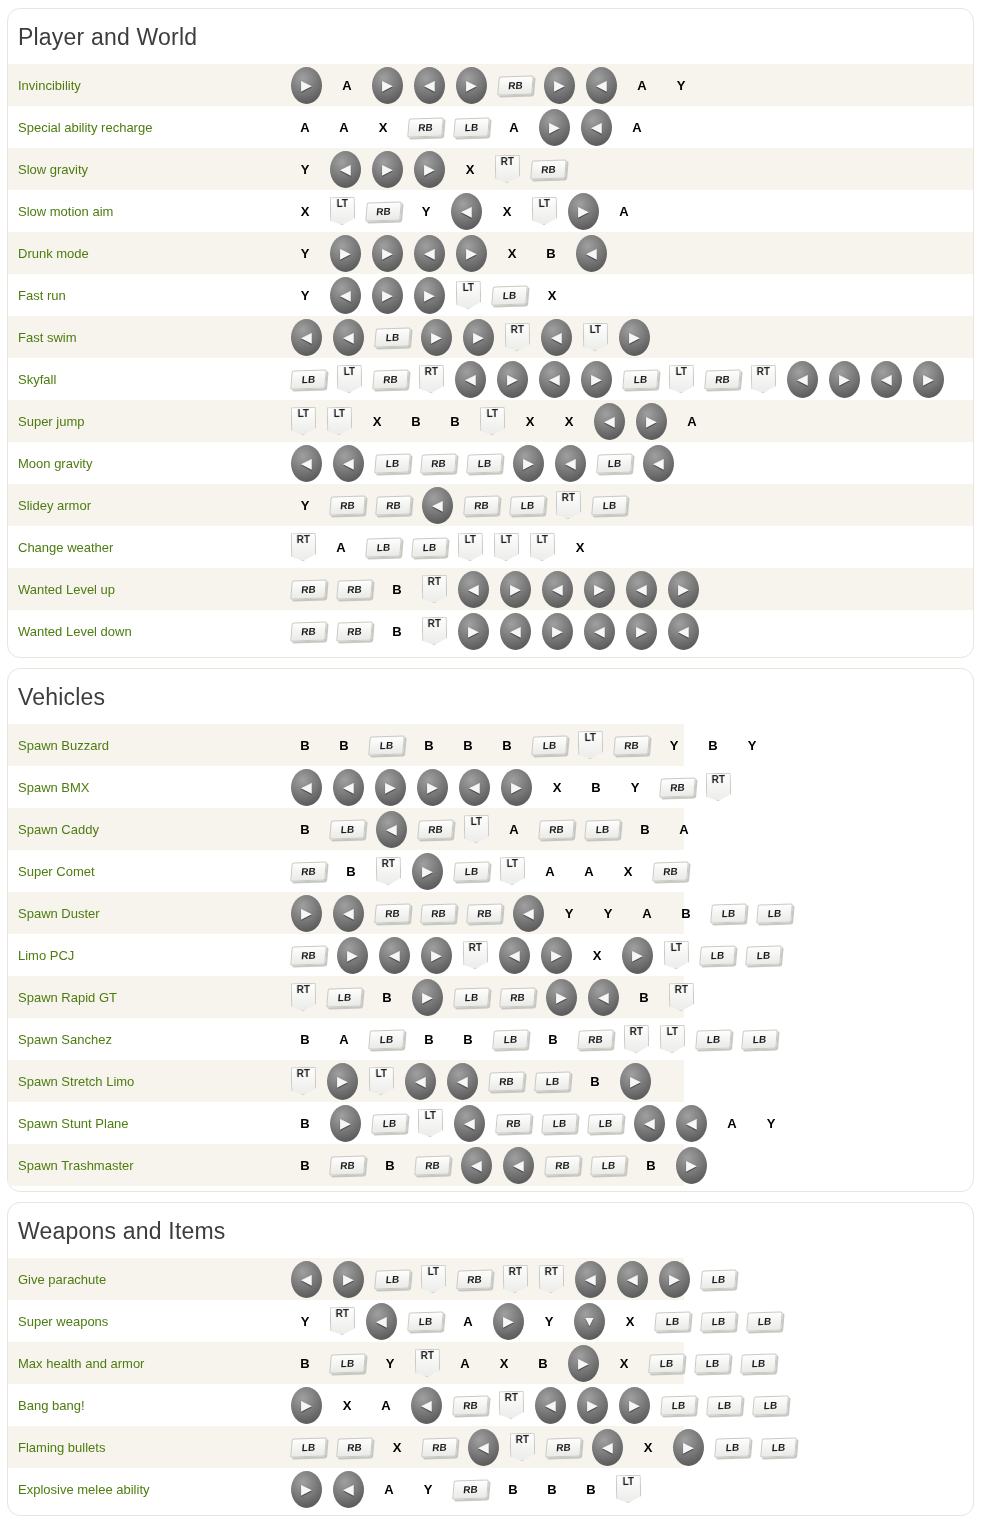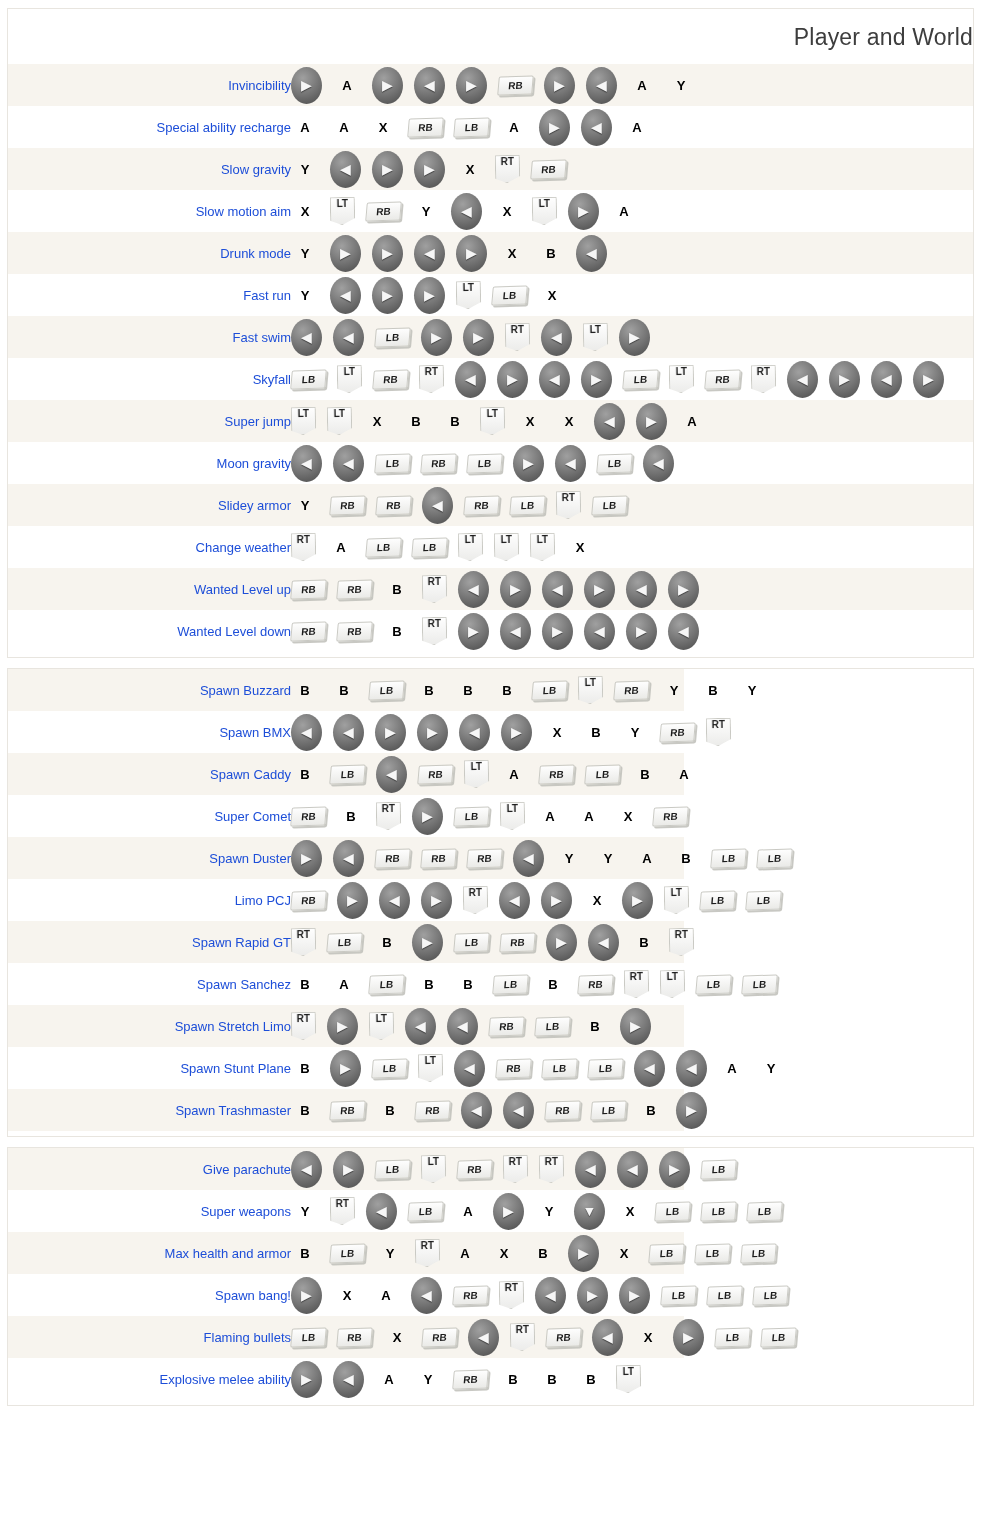--- a/index.html
+++ b/index.html
@@ -1,22 +1,22 @@
 <!DOCTYPE html>
 <html><head>
 <meta charset="utf-8">
 <style>
   html,body{margin:0;padding:0;background:#fff;}
   body{width:981px;font-family:"Liberation Sans",sans-serif;-webkit-font-smoothing:antialiased;}
-  .card{border:1px solid #e8e5df;border-radius:0;background:#fff;margin:8px 7px 10px 7px;padding-bottom:5px;text-align:right;}
+  .card{border:1px solid #e8e5df;border-radius:13px;background:#fff;margin:8px 7px 10px 7px;padding-bottom:5px;}
   .card-title{font-size:23px;font-weight:400;color:#3d3d3d;margin:0;padding:15px 0 13px 10px;letter-spacing:.2px;}
   .cheat-row{display:flex;align-items:center;height:42px;}
   .cheat-row.striped{background:#f7f4ee;}
   .card--narrow .cheat-row{width:676px;}
-  .cheat-name{flex:none;width:273px;padding-left:10px;font-size:13px;color:#1d4ed8;}
+  .cheat-name{flex:none;width:273px;padding-left:10px;font-size:13px;color:#4d7c0f;}
   .seq{display:flex;align-items:center;gap:11px;}
   .k{flex:none;display:flex;align-items:center;justify-content:center;box-sizing:border-box;user-select:none;}
   .k-dpad{width:31px;height:37px;border-radius:50%;
     background:radial-gradient(circle at 38% 30%, #a0a0a0, #717171 55%, #494949 100%);
     color:#f6f6f6;font-size:14px;line-height:1;text-shadow:0 1px 1px rgba(0,0,0,.55);}
   .k-face{width:28px;height:34px;border-radius:50%;font-weight:700;font-size:13px;line-height:1;}
   .k-bumper{width:35px;height:19px;background:linear-gradient(180deg,#fefefe,#eaeae7);
     border:1px solid #c9c9c3;border-radius:2px;font-size:10px;font-weight:700;color:#1c1c1c;
     transform:rotate(-2deg) skewX(-7deg);box-shadow:2px 2px 0 rgba(190,190,184,.85);}
   .k-trigger{width:25px;height:28px;background:linear-gradient(180deg,#fefefe,#ececea);
@@ -228,20 +228,21 @@
             <span class="k k-dpad">▶</span>
             <span class="k k-dpad">◀</span>
             <span class="k k-dpad">▶</span>
             <span class="k k-dpad">◀</span>
             <span class="k k-dpad">▶</span>
             <span class="k k-dpad">◀</span>
           </span>
         </div>
       </section>
       <section class="card card--narrow">
+        <h2 class="card-title">Vehicles</h2>
         <div class="cheat-row striped">
           <span class="cheat-name">Spawn Buzzard</span>
           <span class="seq">
             <span class="k k-face B">B</span>
             <span class="k k-face B">B</span>
             <span class="k k-bumper">LB</span>
             <span class="k k-face B">B</span>
             <span class="k k-face B">B</span>
             <span class="k k-face B">B</span>
             <span class="k k-bumper">LB</span>
@@ -405,20 +406,21 @@
             <span class="k k-dpad">◀</span>
             <span class="k k-dpad">◀</span>
             <span class="k k-bumper">RB</span>
             <span class="k k-bumper">LB</span>
             <span class="k k-face B">B</span>
             <span class="k k-dpad">▶</span>
           </span>
         </div>
       </section>
       <section class="card card--narrow">
+        <h2 class="card-title">Weapons and Items</h2>
         <div class="cheat-row striped">
           <span class="cheat-name">Give parachute</span>
           <span class="seq">
             <span class="k k-dpad">◀</span>
             <span class="k k-dpad">▶</span>
             <span class="k k-bumper">LB</span>
             <span class="k k-trigger">LT</span>
             <span class="k k-bumper">RB</span>
             <span class="k k-trigger">RT</span>
             <span class="k k-trigger">RT</span>
@@ -456,21 +458,21 @@
             <span class="k k-face X">X</span>
             <span class="k k-face B">B</span>
             <span class="k k-dpad">▶</span>
             <span class="k k-face X">X</span>
             <span class="k k-bumper">LB</span>
             <span class="k k-bumper">LB</span>
             <span class="k k-bumper">LB</span>
           </span>
         </div>
         <div class="cheat-row">
-          <span class="cheat-name">Spawn bang!</span>
+          <span class="cheat-name">Bang bang!</span>
           <span class="seq">
             <span class="k k-dpad">▶</span>
             <span class="k k-face X">X</span>
             <span class="k k-face A">A</span>
             <span class="k k-dpad">◀</span>
             <span class="k k-bumper">RB</span>
             <span class="k k-trigger">RT</span>
             <span class="k k-dpad">◀</span>
             <span class="k k-dpad">▶</span>
             <span class="k k-dpad">▶</span>

